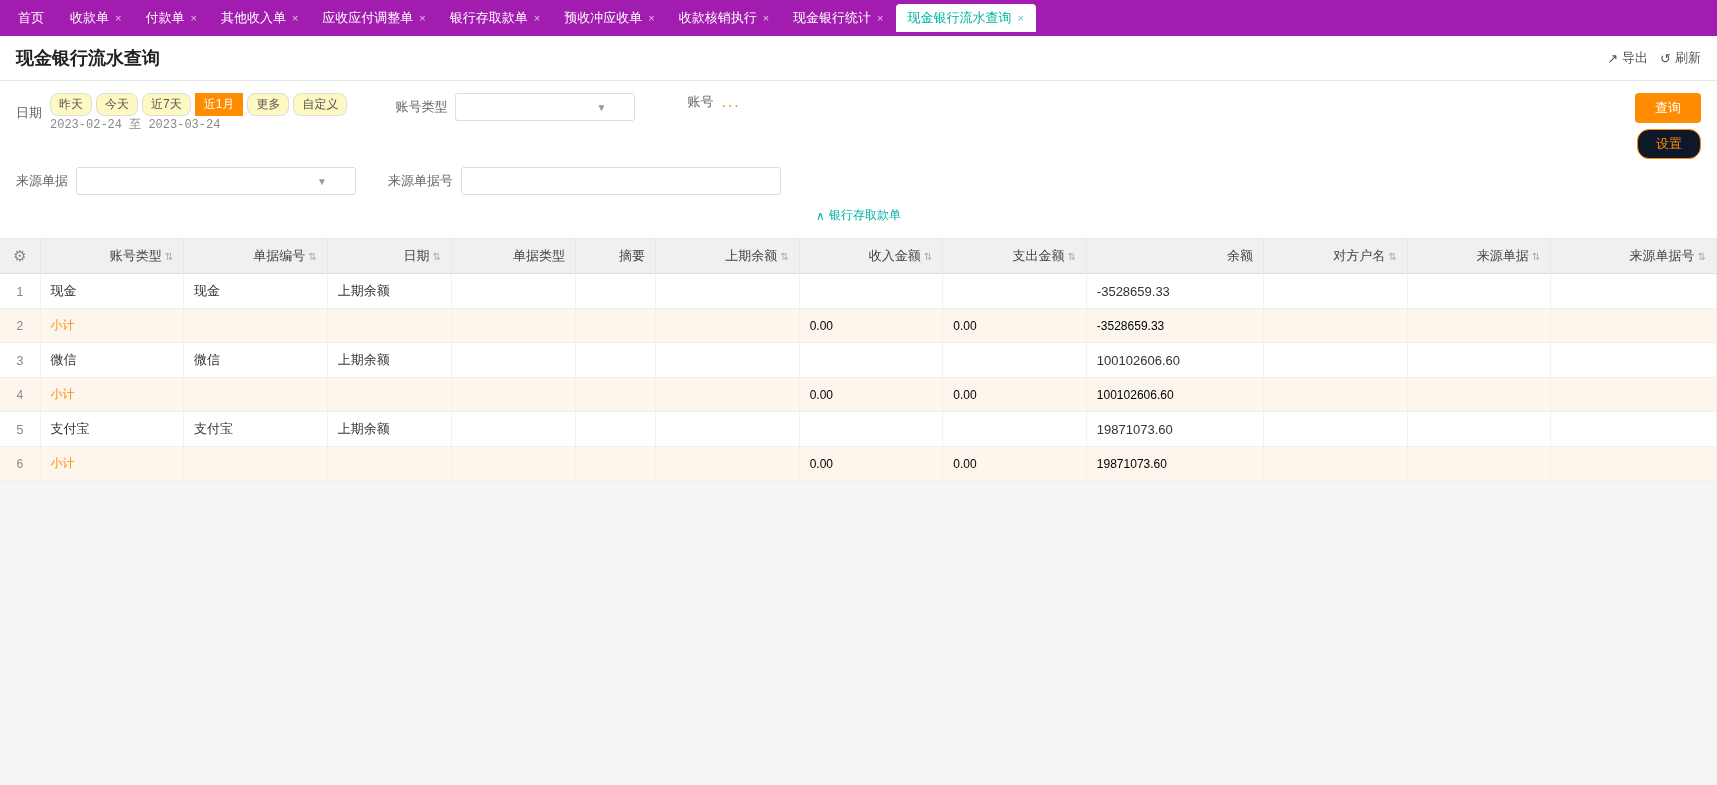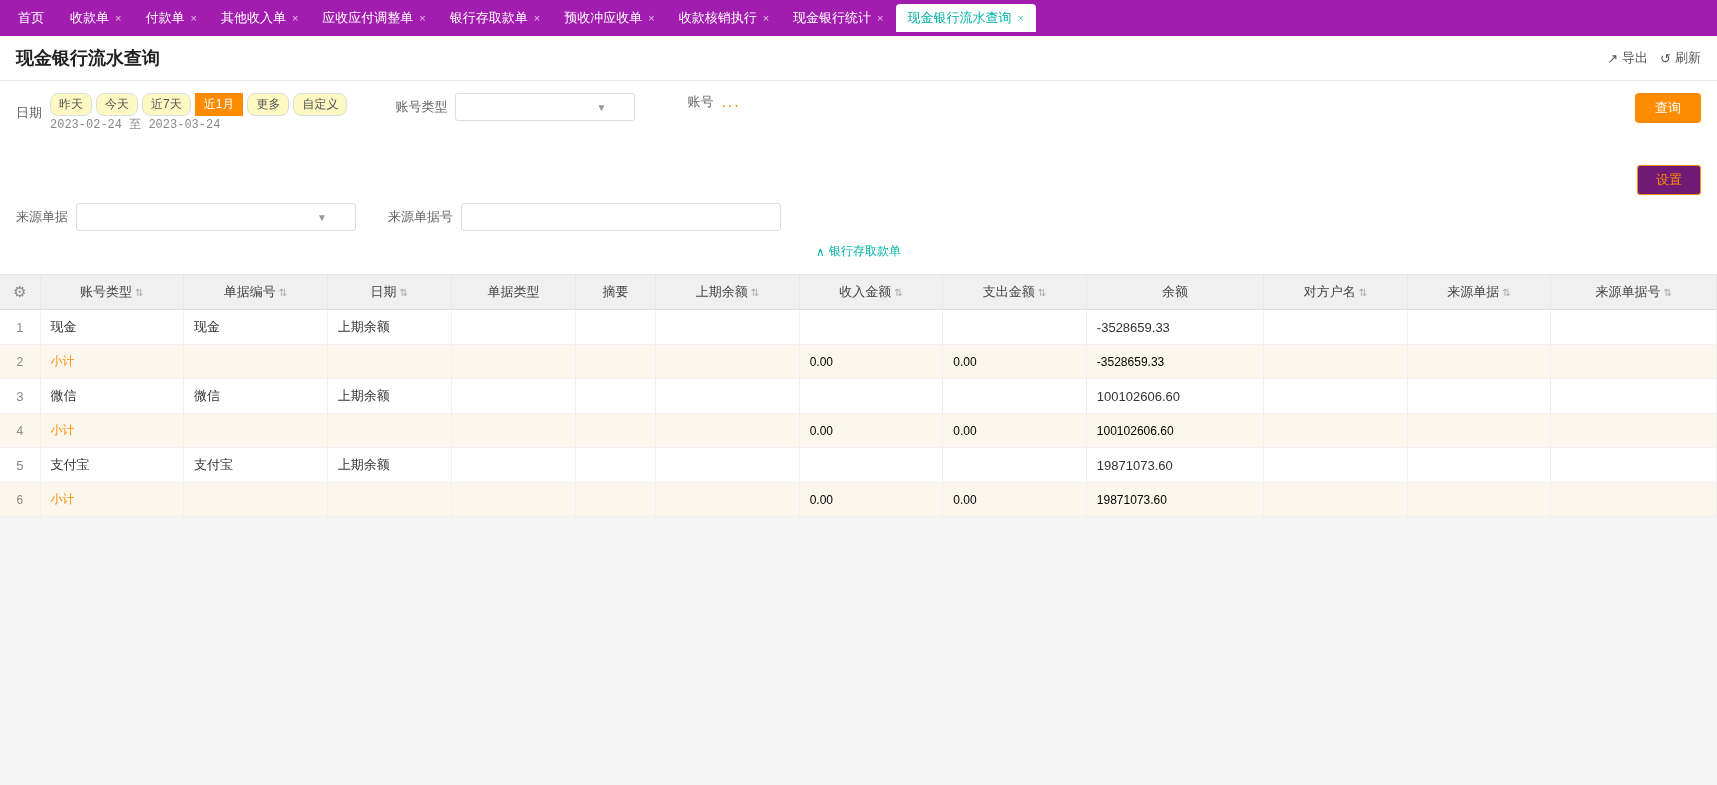--- a/index.html
+++ b/index.html
@@ -152,29 +152,28 @@
       background: #ff8c00;
       color: #fff;
       border: none;
       border-radius: 4px;
       padding: 6px 20px;
       cursor: pointer;
       font-size: 13px;
       white-space: nowrap;
     }
     .settings-btn {
-      background: #701a75;
+      background: #0f172a;
       color: #ff8c00;
       border: 1px solid #ff8c00;
-      border-radius: 3px;
+      border-radius: 12px;
       padding: 5px 18px;
       cursor: pointer;
       font-size: 13px;
       white-space: nowrap;
-      margin-top: 36px;
     }
     .more-dots {
       color: #ff8c00;
       cursor: pointer;
       font-size: 16px;
       letter-spacing: 2px;
     }
     .collapse-bar {
       display: flex;
       justify-content: center;
@@ -201,21 +200,21 @@
       width: 100%;
       border-collapse: collapse;
       font-size: 13px;
     }
     thead tr {
       background: #f0f0f0;
       border-bottom: 1px solid #ddd;
     }
     thead th {
       padding: 8px 10px;
-      text-align: center;
+      text-align: right;
       font-weight: normal;
       color: #444;
       border-right: 1px solid #e8e8e8;
       white-space: nowrap;
       cursor: pointer;
       user-select: none;
     }
     thead th:first-child { text-align: center; width: 40px; }
     .sort-icon { color: #aaa; font-size: 10px; margin-left: 3px; }
     tbody tr { border-bottom: 1px solid #f0f0f0; }

